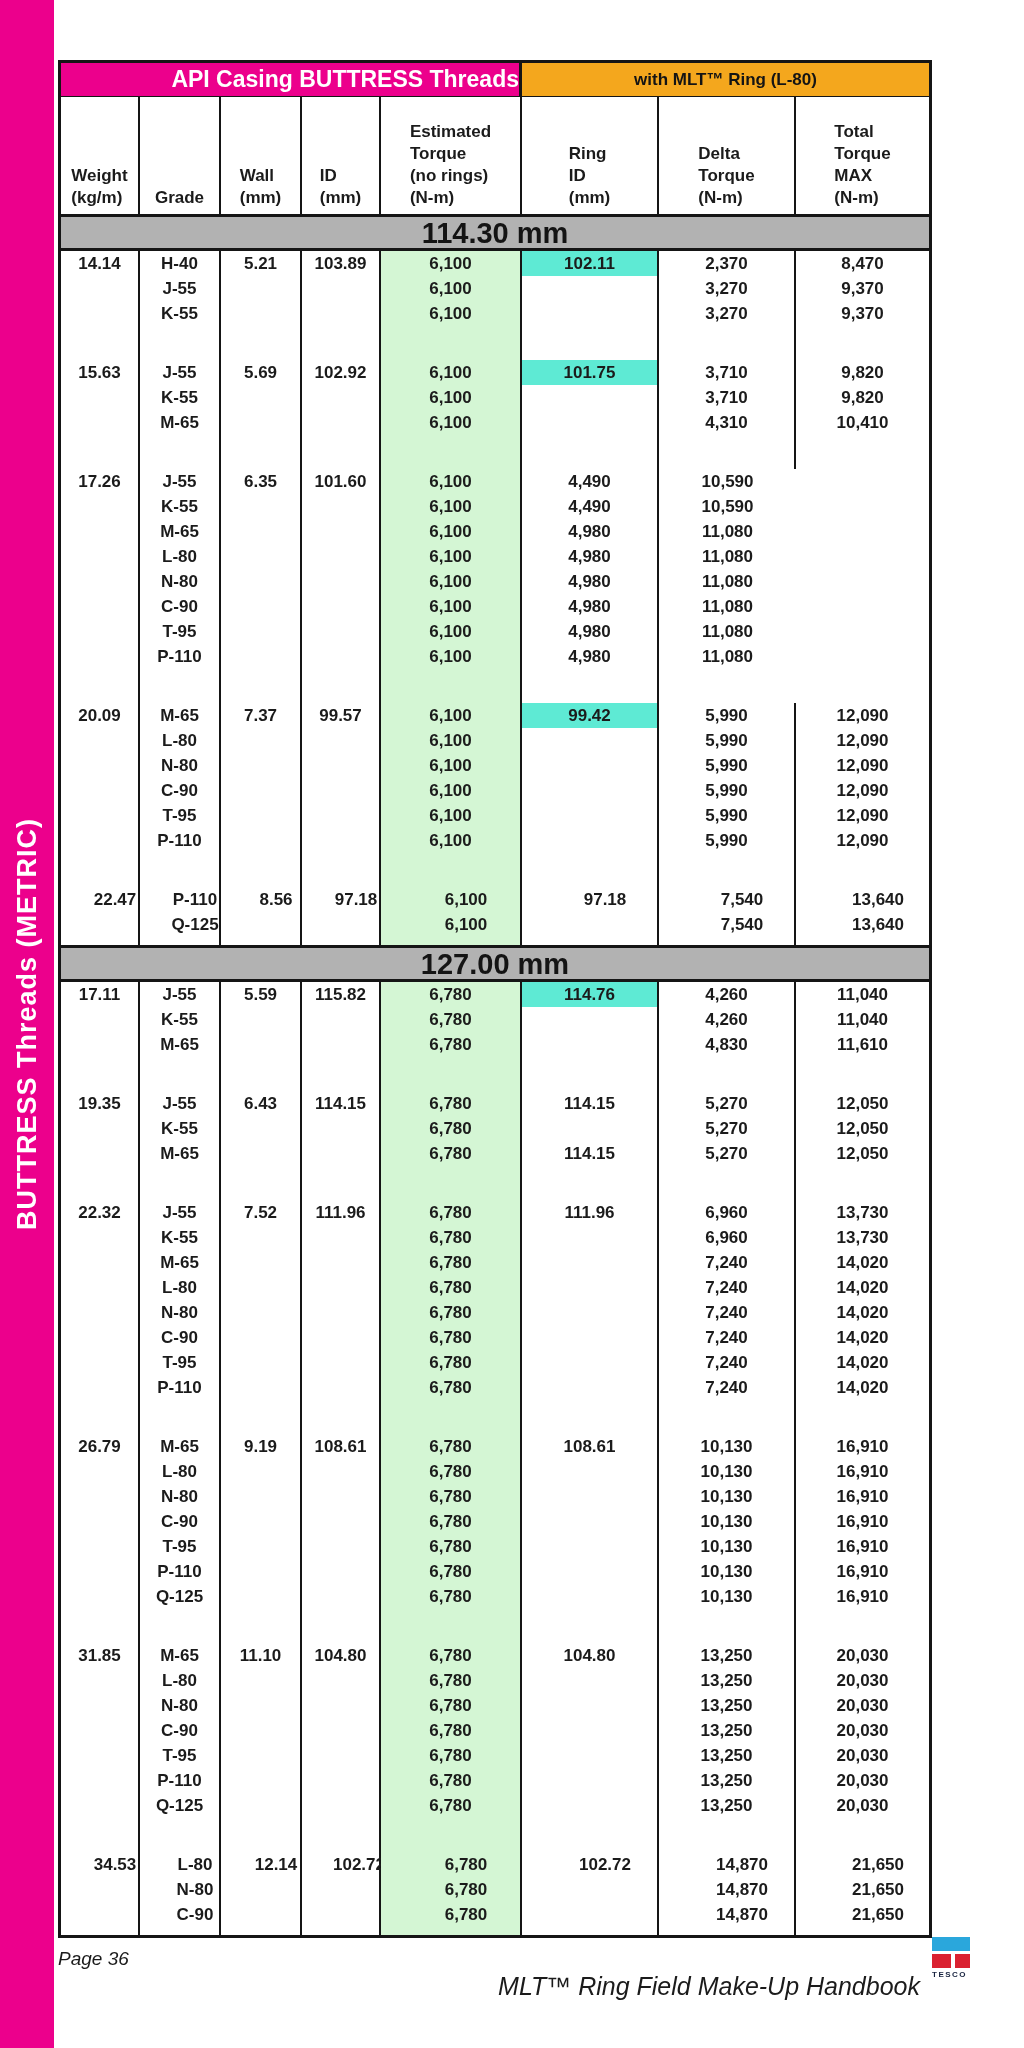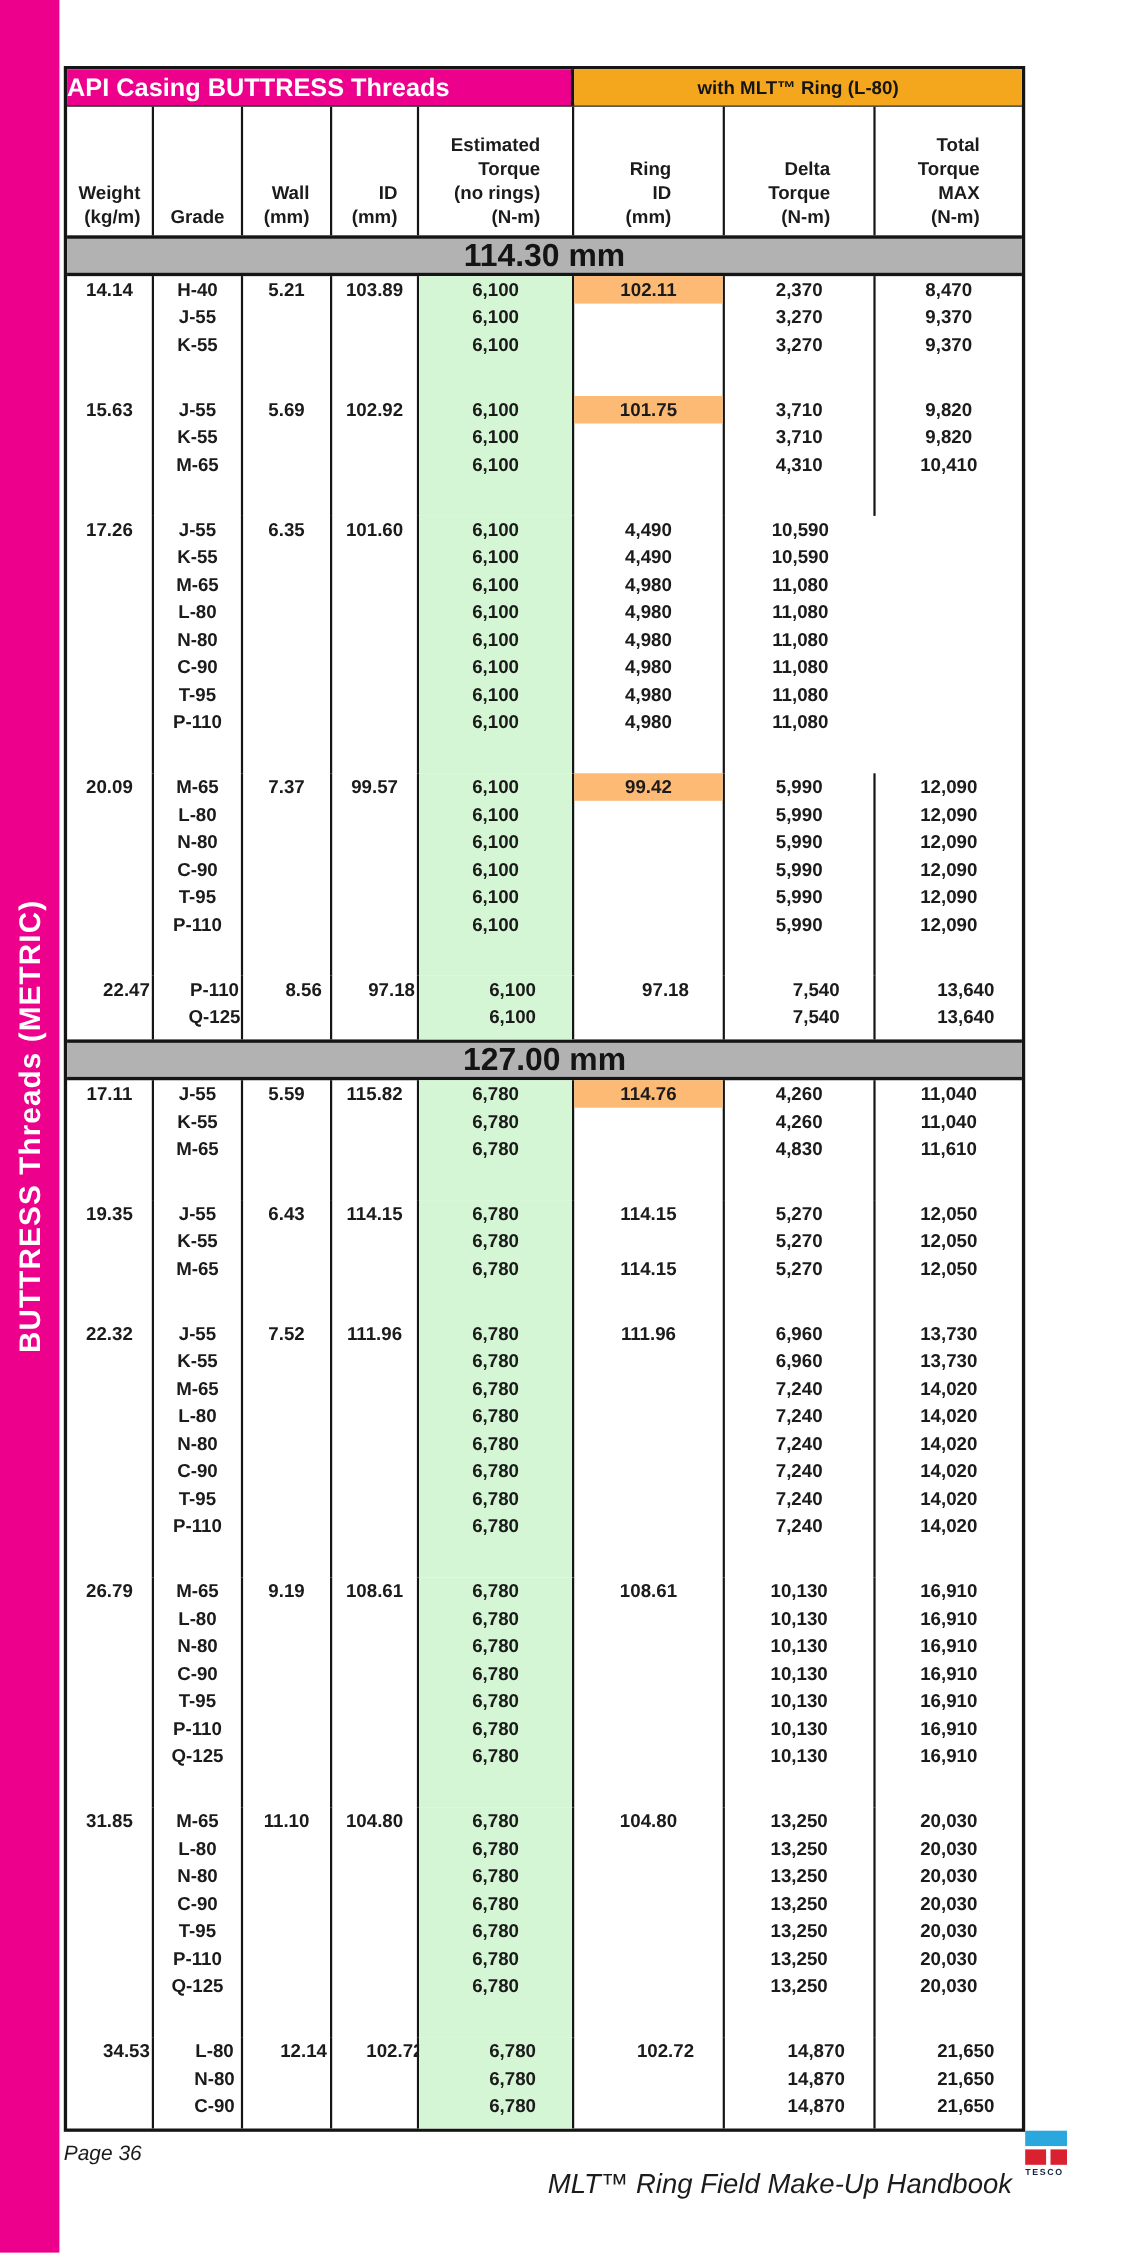--- a/index.html
+++ b/index.html
@@ -13,40 +13,40 @@
   .sidebar-label { writing-mode:vertical-rl; transform:rotate(180deg);
     color:#fff; font-weight:bold; font-size:27px; letter-spacing:1px; white-space:nowrap; }
 
   
   .sheet { position:absolute; left:58px; top:60px; width:874px;
     border:3px solid #151515; background:#fff;
     --cols:79px 81px 81px 79px 141px 137px 137px 1fr; }
 
   .title-row { display:grid; grid-template-columns:var(--cols); height:34px; border-bottom:3px solid #151515; }
   .title-left { grid-column:1/6; background:#EC008C; color:#fff; font-weight:bold;
-    font-size:23px; text-align:left; line-height:33px; border-right:3px solid #151515; }
+    font-size:23px; text-align:right; line-height:33px; border-right:3px solid #151515; }
   .title-right { grid-column:6/9; background:#F4A71D; color:#141414; font-weight:bold;
     font-size:17px; text-align:center; line-height:33px; }
 
   .header-row { display:grid; grid-template-columns:var(--cols); height:117px; }
   .hcell { border-right:2px solid #151515; display:flex; align-items:flex-end;
-    justify-content:center; text-align:right; font-weight:bold; font-size:17px;
+    justify-content:center; text-align:left; font-weight:bold; font-size:17px;
     line-height:22px; white-space:pre-line; padding-bottom:5px; }
   .hcell.last { border-right:none; }
 
   .size-band { background:#B2B2B2; border-top:3px solid #151515; border-bottom:3px solid #151515;
     height:37px; line-height:33px; text-align:center; font-weight:bold; font-size:29px; color:#141414; }
 
   .group { display:grid; grid-template-columns:var(--cols); }
   .gcell { border-right:2px solid #151515; padding-bottom:34px; }
   .gcell.col-total { border-right:none; }
   .group.last .gcell { padding-bottom:8px;padding-left:31px; }
   .gcell.col-est { background:#D4F6D4; }
   .line { height:25px; line-height:25px; text-align:center; font-weight:bold; font-size:17px; white-space:nowrap; }
-  .line.hl { background:#fdba74; }
+  .line.hl { background:#5eead4; }
 
   
   .page-number { position:absolute; left:58px; top:1948px; font-style:italic; font-size:19px; }
   .handbook-title { position:absolute; left:420px; top:1972px; width:500px;
     text-align:right; font-style:italic; font-size:25px; }
   .logo { position:absolute; left:932px; top:1937px; width:38px; }
   .logo-blue { width:38px; height:14px; background:#2AA7DC; }
   .logo-reds { display:flex; gap:4px; margin-top:3px; }
   .logo-red-l { width:19px; height:14px; background:#DA2130; }
   .logo-red-r { width:15px; height:14px; background:#DA2130; }

